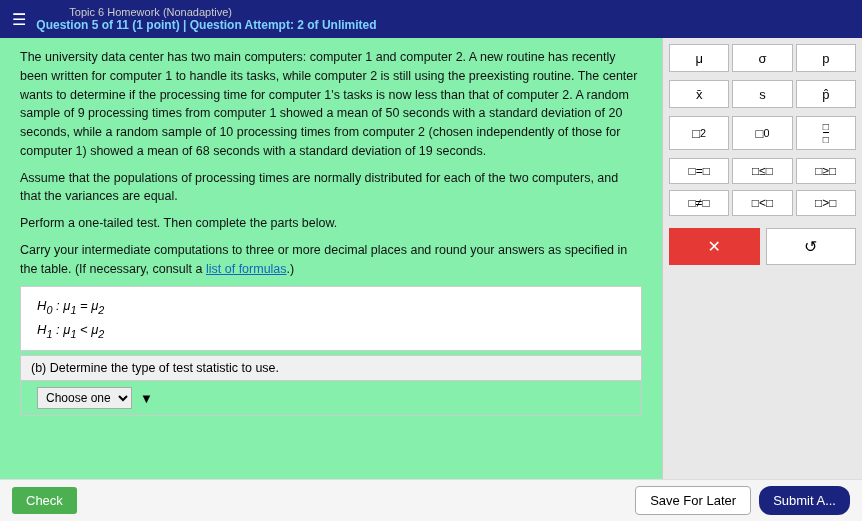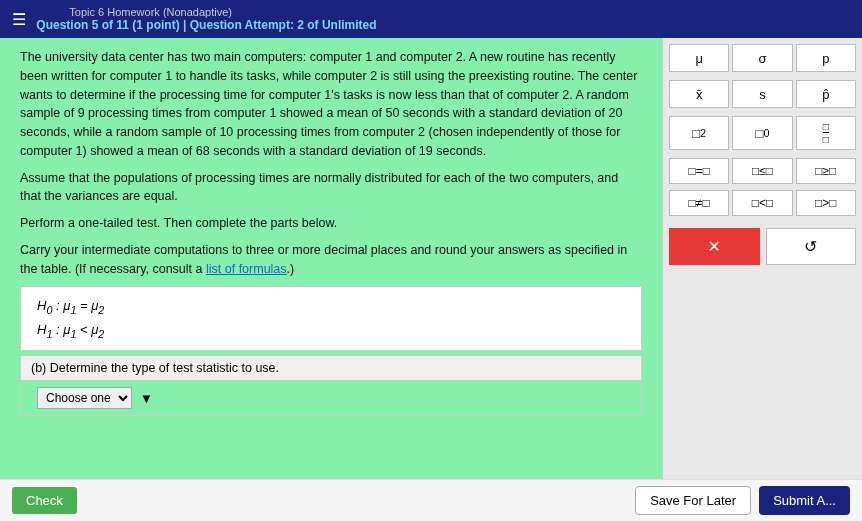--- a/index.html
+++ b/index.html
@@ -198,21 +198,21 @@
       border-radius: 4px;
     }
 
     .submit-btn {
       background: #1a237e;
       color: white;
       border: none;
       padding: 6px 14px;
       font-size: 13px;
       cursor: pointer;
-      border-radius: 4px;
+      border-radius: 12px;
     }
 
     .formula-link {
       color: #1565c0;
       text-decoration: underline;
       cursor: pointer;
     }
 
     .section-content-inline {
       display: flex;

